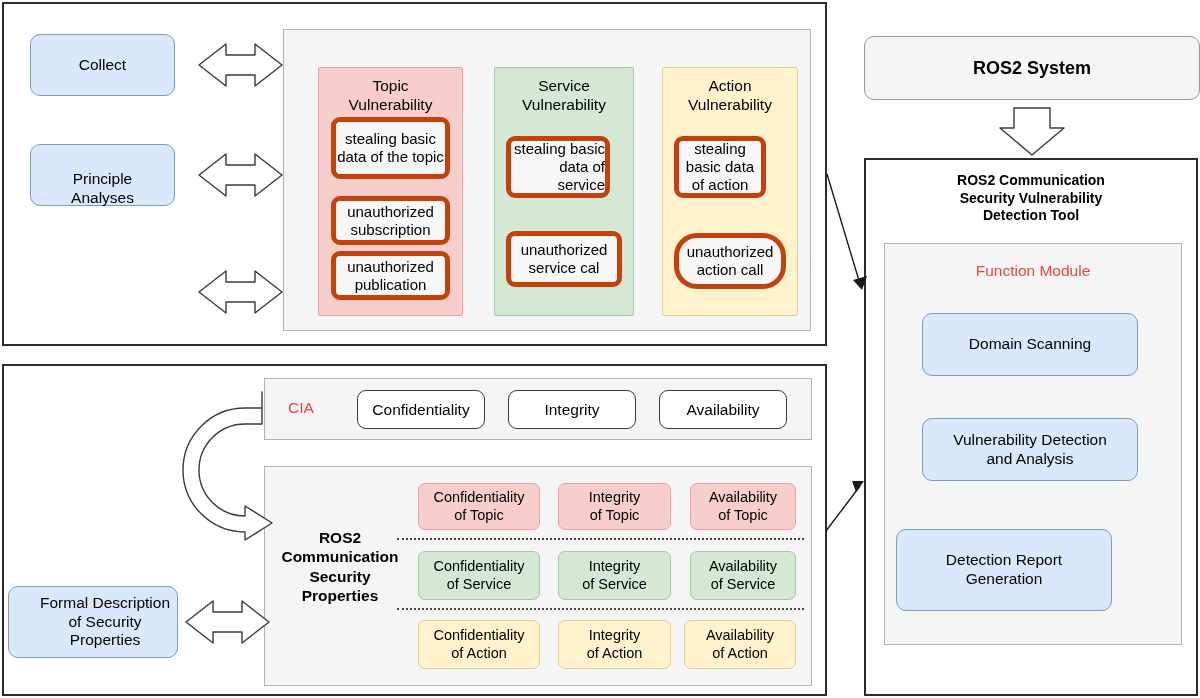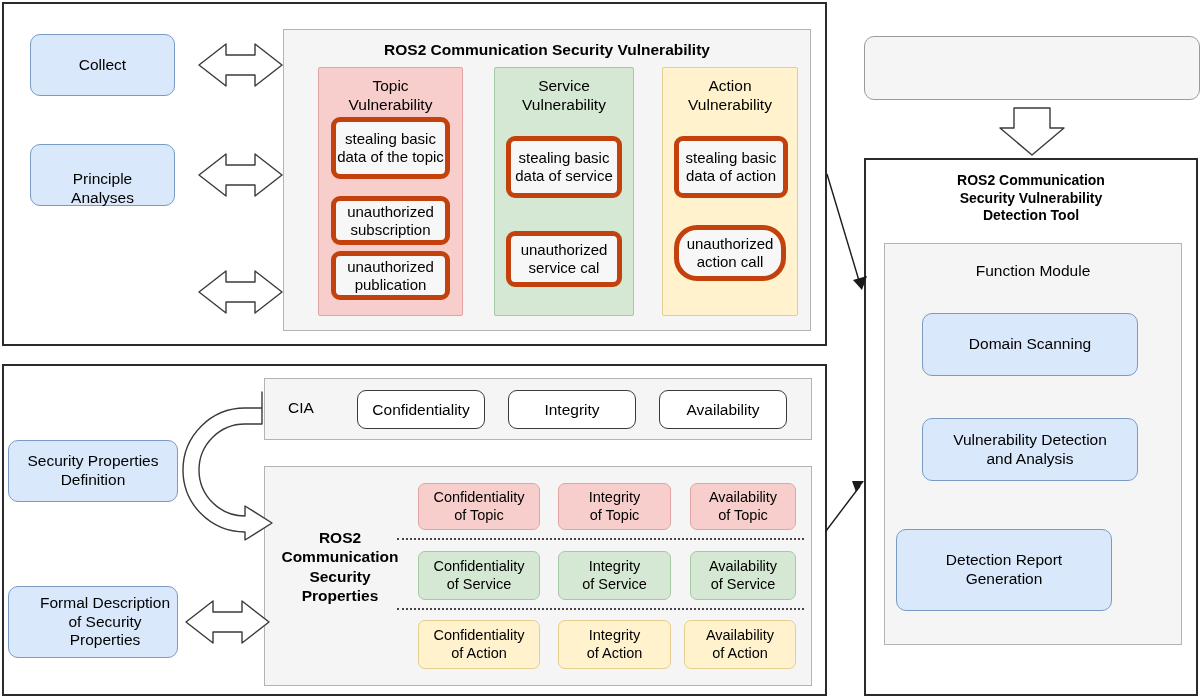--- a/index.html
+++ b/index.html
@@ -95,21 +95,21 @@
     line-height: 1.22;
     color: #000;
   }
   .p-pink   { background: #f8cecc; border-color: #e0a5a2; }
   .p-green  { background: #d5e8d4; border-color: #a6c8a4; }
   .p-yellow { background: #fff2cc; border-color: #e3ce8e; }
 
   .plain-label {
     position: absolute;
     font-size: 15.5px;
-    color: #000000;
+    color: #ef4444;
   }
 
   .svg-layer { position: absolute; left:0; top:0; width:1200px; height:698px; pointer-events:none; overflow: visible; }
   .svg-layer * { pointer-events: auto; }
 
   .dotline { position: absolute; border-top: 2px dotted #444; }
 </style>
 </head>
 <body>
 
@@ -122,64 +122,59 @@
   </div>
 
   <div class="rbox" style="left:30px; top:144px; width:145px; height:62px;">
     <span style="white-space:pre-line;margin-top:28px;">Principle
 Analyses</span>
   </div>
 
 
   <div class="panel-gray" style="left:283px; top:29px; width:528px; height:302px;"></div>
 
-  <div class="title-bold" style="left:283px; top:40px; width:528px; font-size:15.5px; white-space:pre-line;">ROS2 Communication Security Vulnerability</div>
 
   <div class="catbox cat-pink" style="left:318px; top:67px; width:145px; height:249px;">
     <div class="cat-label" style="top:9px; white-space:pre-line;">Topic
 Vulnerability</div>
   </div>
   <div class="leafbox" style="left:331px; top:117px; width:119px; height:62px;">
     <span>stealing basic data of the topic</span>
   </div>
   <div class="leafbox" style="left:331px; top:196px; width:119px; height:49px;">
     <span>unauthorized subscription</span>
   </div>
   <div class="leafbox" style="left:331px; top:251px; width:119px; height:49px;">
     <span>unauthorized publication</span>
   </div>
 
   <div class="catbox cat-green" style="left:494px; top:67px; width:140px; height:249px;">
     <div class="cat-label" style="top:9px; white-space:pre-line;">Service
 Vulnerability</div>
   </div>
-  <div class="leafbox" style="left:506px; top:136px; width:116px; height:62px;">
+  <div class="leafbox" style="left:506px; top:136px; width:104px; height:62px;text-align:right;">
     <span>stealing basic data of service</span>
   </div>
   <div class="leafbox" style="left:506px; top:231px; width:116px; height:56px;">
     <span>unauthorized service cal</span>
   </div>
 
   <div class="catbox cat-yellow" style="left:662px; top:67px; width:136px; height:249px;">
     <div class="cat-label" style="top:9px; white-space:pre-line;">Action
 Vulnerability</div>
   </div>
-  <div class="leafbox" style="left:674px; top:136px; width:114px; height:62px;">
+  <div class="leafbox" style="left:674px; top:136px; width:92px; height:62px;">
     <span>stealing basic data of action</span>
   </div>
-  <div class="leafbox" style="left:674px; top:225px; width:112px; height:56px;border-radius:23px;">
+  <div class="leafbox" style="left:674px; top:233px; width:112px; height:56px;border-radius:23px;">
     <span>unauthorized action call</span>
   </div>
 
   <div class="frame" style="left:2px; top:364px; width:825px; height:332px;"></div>
 
-  <div class="rbox" style="left:8px; top:440px; width:170px; height:62px;">
-    <span style="white-space:pre-line;">Security Properties
-Definition</span>
-  </div>
 
   <div class="rbox" style="left:8px; top:586px; width:170px; height:72px;">
     <span style="white-space:pre-line;margin-left:24px;">Formal Description
 of Security
 Properties</span>
   </div>
 
   <div class="panel-gray" style="left:264px; top:378px; width:548px; height:62px;"></div>
   <div class="plain-label" style="left:288px; top:399px;">CIA</div>
   <div class="plainbox" style="left:357px; top:390px; width:128px; height:39px;">
@@ -236,20 +231,21 @@
   <div class="propbox p-yellow" style="left:558px; top:620px; width:113px; height:49px;">
     <span style="white-space:pre-line;">Integrity
 of Action</span>
   </div>
   <div class="propbox p-yellow" style="left:684px; top:620px; width:112px; height:49px;">
     <span style="white-space:pre-line;">Availability
 of Action</span>
   </div>
 
   <div class="panel-gray" style="left:864px; top:36px; width:336px; height:64px; border-radius:10px; border-color:#9a9a9a;"></div>
+  <div class="title-bold" style="left:864px; top:57px; width:336px; font-size:18px;">ROS2 System</div>
 
   <div class="frame" style="left:864px; top:158px; width:334px; height:538px;"></div>
 
   <div class="title-bold" style="left:864px; top:172px; width:334px; font-size:14px; white-space:pre-line;">ROS2 Communication
 Security Vulnerability
 Detection Tool</div>
 
   <div class="panel-gray" style="left:884px; top:243px; width:298px; height:402px;"></div>
   <div class="plain-label" style="left:884px; top:262px; width:298px; text-align:center; font-size:15.5px;">Function Module</div>
 

